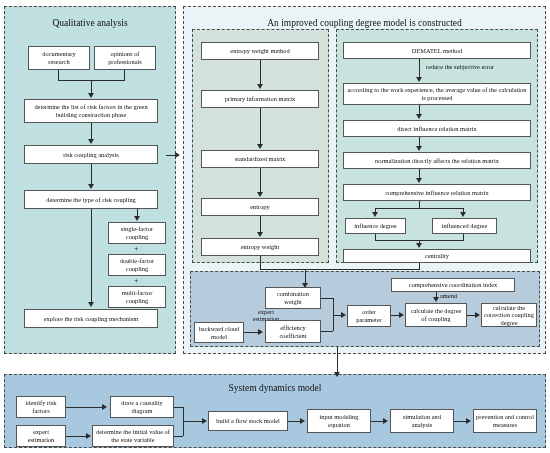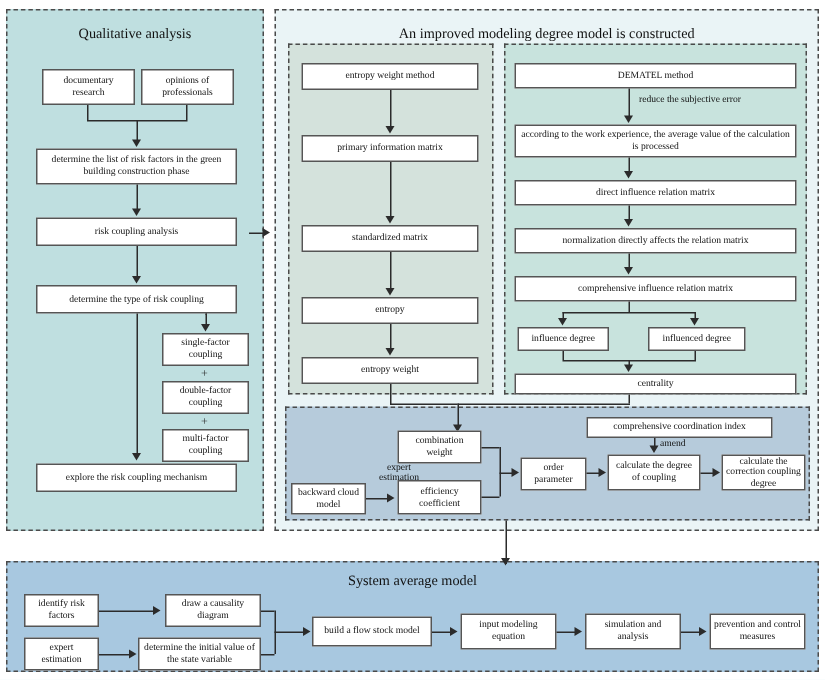--- a/index.html
+++ b/index.html
@@ -64,22 +64,22 @@
 <div class="stage">
 
   <div class="panel dash" id="qualitative-panel"></div>
   <div class="panel dash" id="coupling-panel"></div>
   <div class="panel dash" id="entropy-panel"></div>
   <div class="panel dash" id="dematel-panel"></div>
   <div class="panel dash" id="combination-panel"></div>
   <div class="panel dash" id="sd-panel"></div>
 
   <div class="panel-title" id="qualitative-title">Qualitative analysis</div>
-  <div class="panel-title" id="coupling-title">An improved modeling degree model is constructed</div>
-  <div class="panel-title" id="sd-title">System average model</div>
+  <div class="panel-title" id="coupling-title">An improved coupling degree model is constructed</div>
+  <div class="panel-title" id="sd-title">System dynamics model</div>
 
   <div class="box" style="left:28px;top:46px;width:62px;height:24px;">
     <span>documentary research</span>
   </div>
   <div class="box" style="left:94px;top:46px;width:62px;height:24px;">
     <span>opinions of professionals</span>
   </div>
 
   <div class="ln v" style="left:58px;top:70px;height:10px;"></div>
   <div class="ln v" style="left:124px;top:70px;height:10px;"></div>

